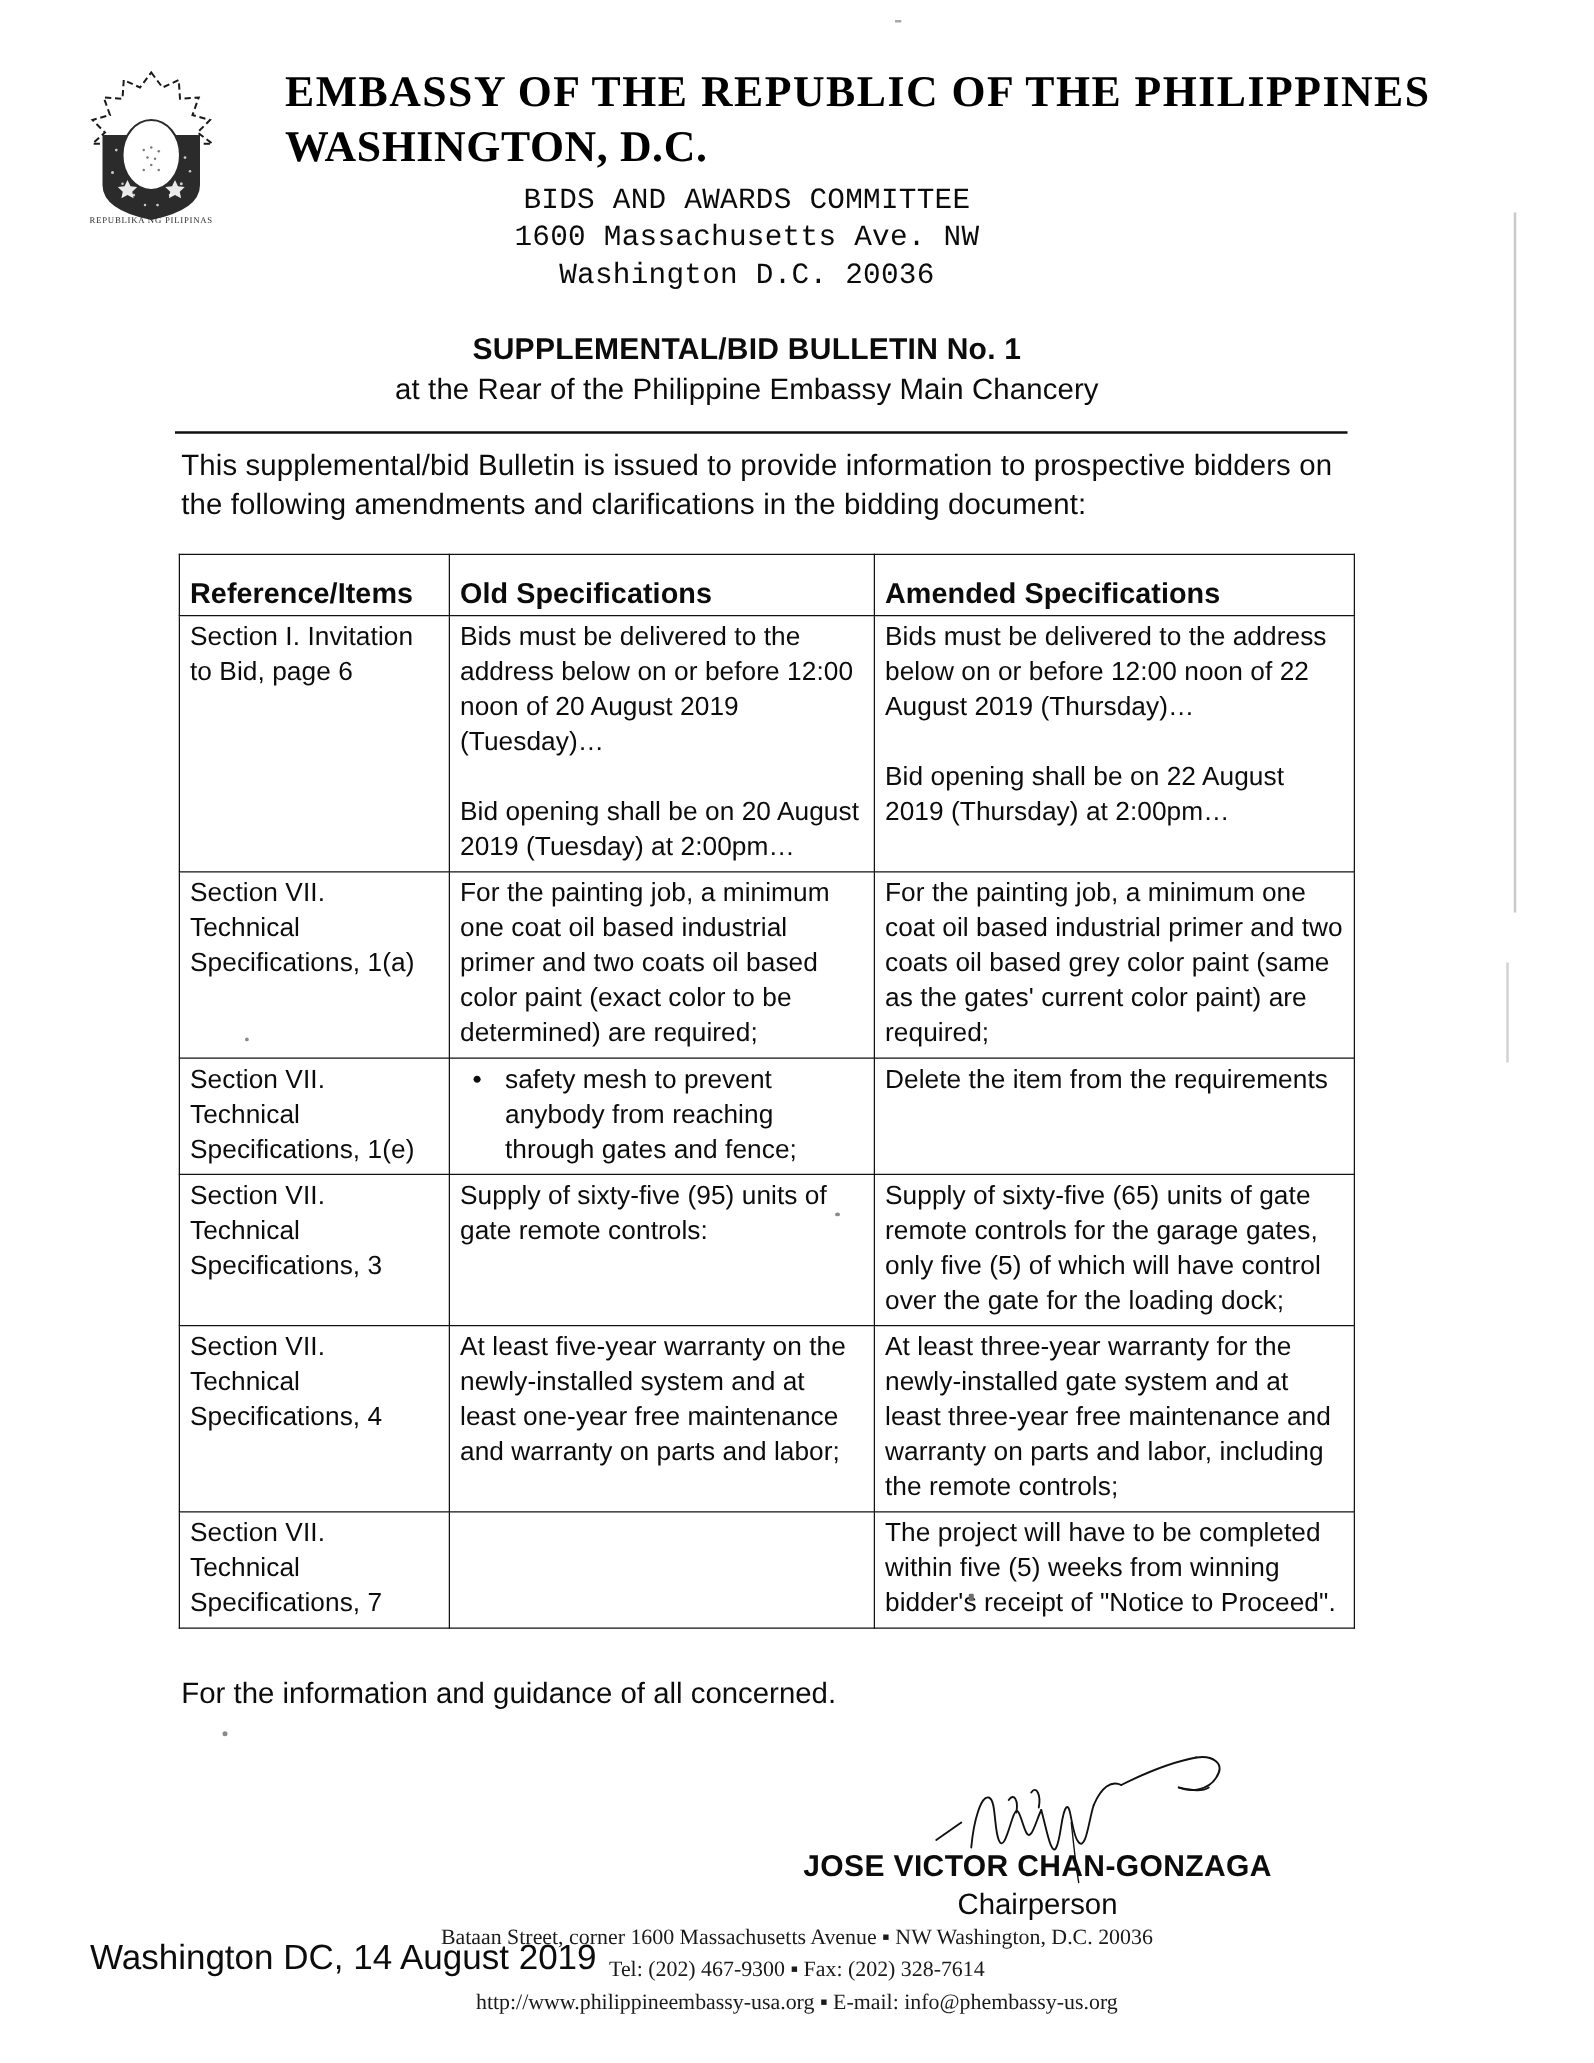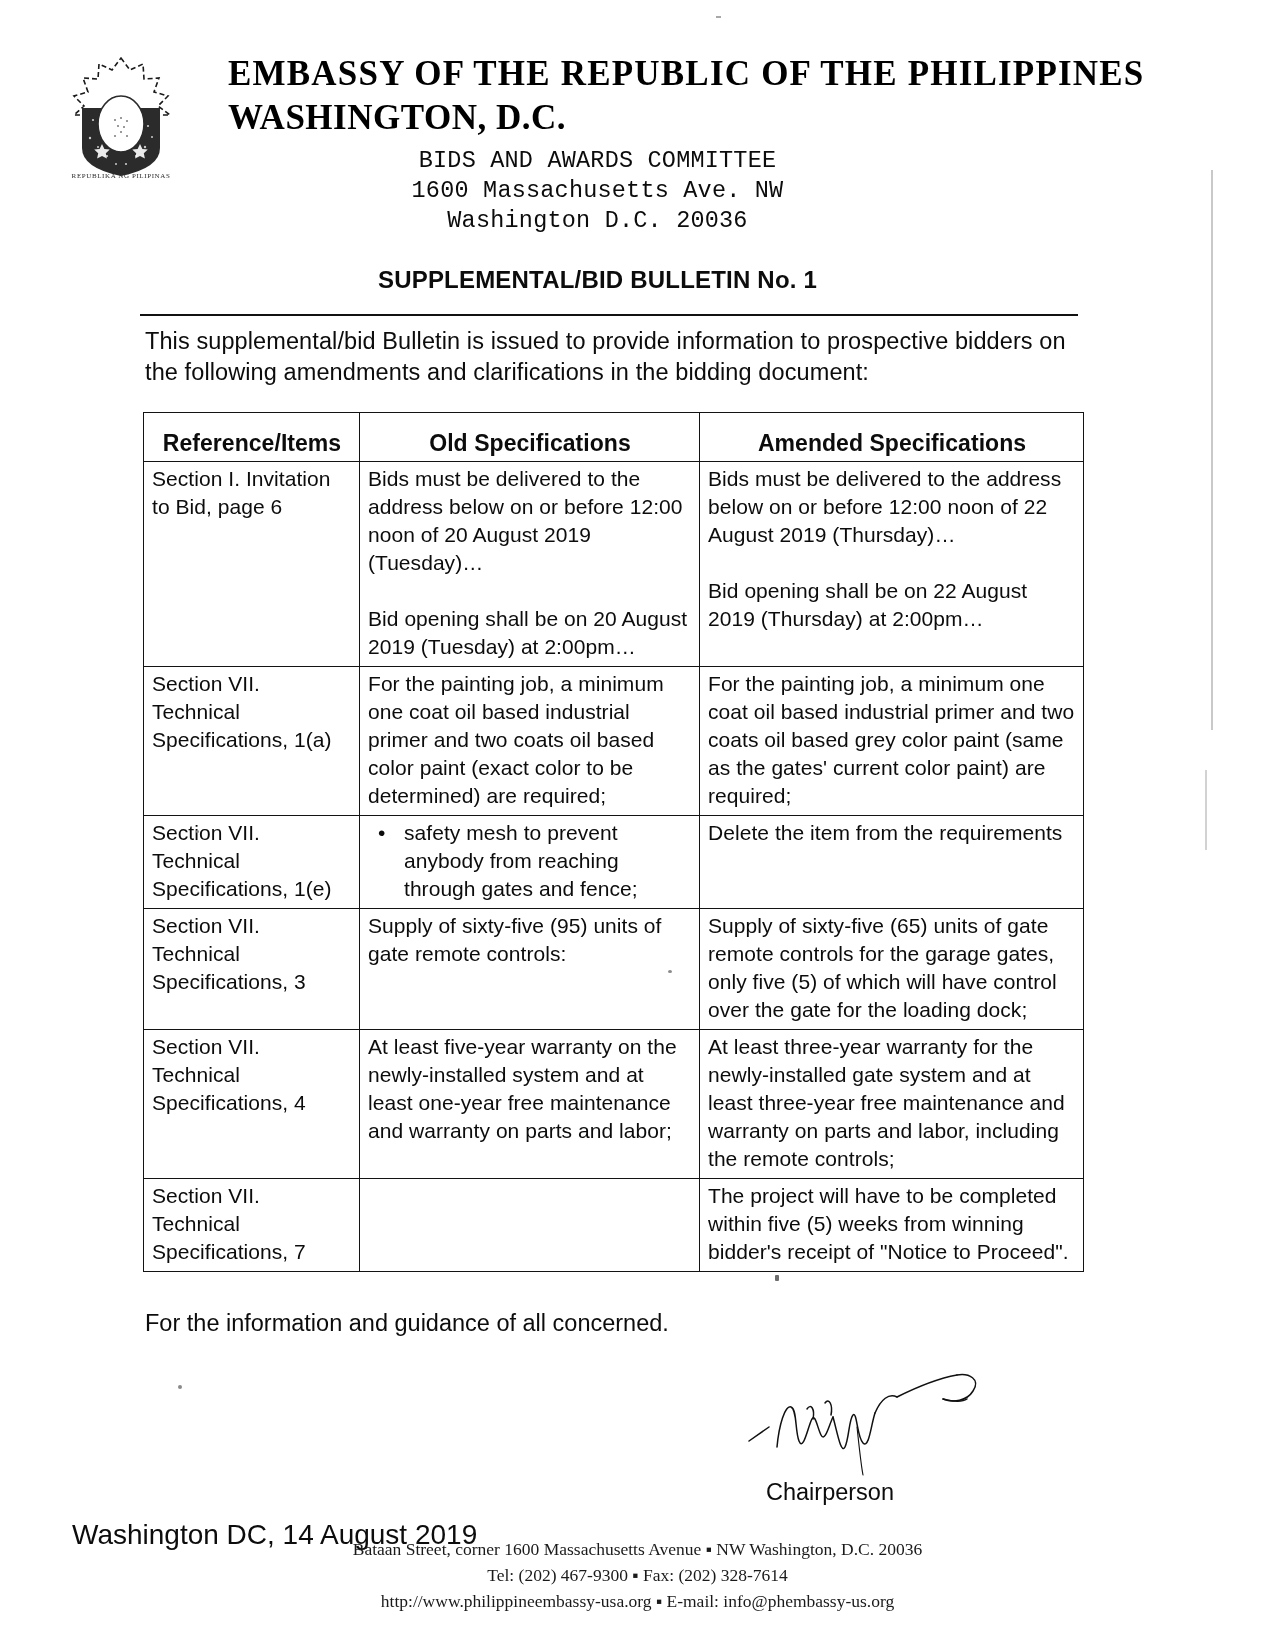--- a/index.html
+++ b/index.html
@@ -109,21 +109,21 @@
   table.spec th,
   table.spec td {
     border: 1px solid #131313;
     vertical-align: top;
     padding: 3px 7px 5px 8px;
     font-size: 21px;
     line-height: 28px;
     letter-spacing: 0.05px;
   }
   table.spec th {
-    text-align: center;
+    text-align: left;
     font-weight: bold;
     font-size: 23px;
     padding-top: 15px;
     padding-bottom: 3px;
     line-height: 30px;
   }
   col.c1 { width: 216px; }
   col.c2 { width: 340px; }
   col.c3 { width: 384px; }
 
@@ -282,20 +282,21 @@
 
     <div class="addr-block">
       <div class="addr-line">BIDS AND AWARDS COMMITTEE</div>
       <div class="addr-line">1600 Massachusetts Ave. NW</div>
       <div class="addr-line">Washington D.C. 20036</div>
     </div>
   </div>
 
   <div class="title-block">
     <div class="bulletin-no">SUPPLEMENTAL/BID BULLETIN No. 1</div>
+    <div class="subject-line">at the Rear of the Philippine Embassy Main Chancery</div>
   </div>
 
   <div class="rule"></div>
 
   <p class="intro">This supplemental/bid Bulletin is issued to provide information to prospective bidders on the following amendments and clarifications in the bidding document:</p>
 
   <div class="spec-table-wrap">
     <table class="spec">
       <colgroup>
           <col class="c1">
@@ -403,20 +404,21 @@
           <path d="M88 48 C92 62, 96 86, 100 78 C104 70, 104 50, 108 46
                    C112 42, 112 68, 118 74 C124 80, 126 56, 130 44"></path>
           <path d="M130 44 C136 30, 144 24, 152 28"></path>
           <path d="M152 28 C168 20, 190 10, 212 6"></path>
           <path d="M212 6 C224 4, 236 10, 228 22 C222 32, 208 34, 198 30"></path>
           <path d="M198 30 C206 32, 216 34, 222 30"></path>
           <path d="M112 58 C114 76, 116 96, 118 106" stroke-width="1.1"></path>
         </g>
       </svg>
     </div>
+    <div class="signer">JOSE VICTOR CHAN-GONZAGA</div>
     <div class="signer-title">Chairperson</div>
   </div>
 
   <p class="place-date">Washington DC, 14 August 2019</p>
 
   <div class="footer">
     <div>Bataan Street, corner 1600 Massachusetts Avenue ▪ NW Washington, D.C. 20036</div>
     <div>Tel: (202) 467-9300 ▪ Fax: (202) 328-7614</div>
     <div>http://www.philippineembassy-usa.org ▪ E-mail: info@phembassy-us.org</div>
   </div>

